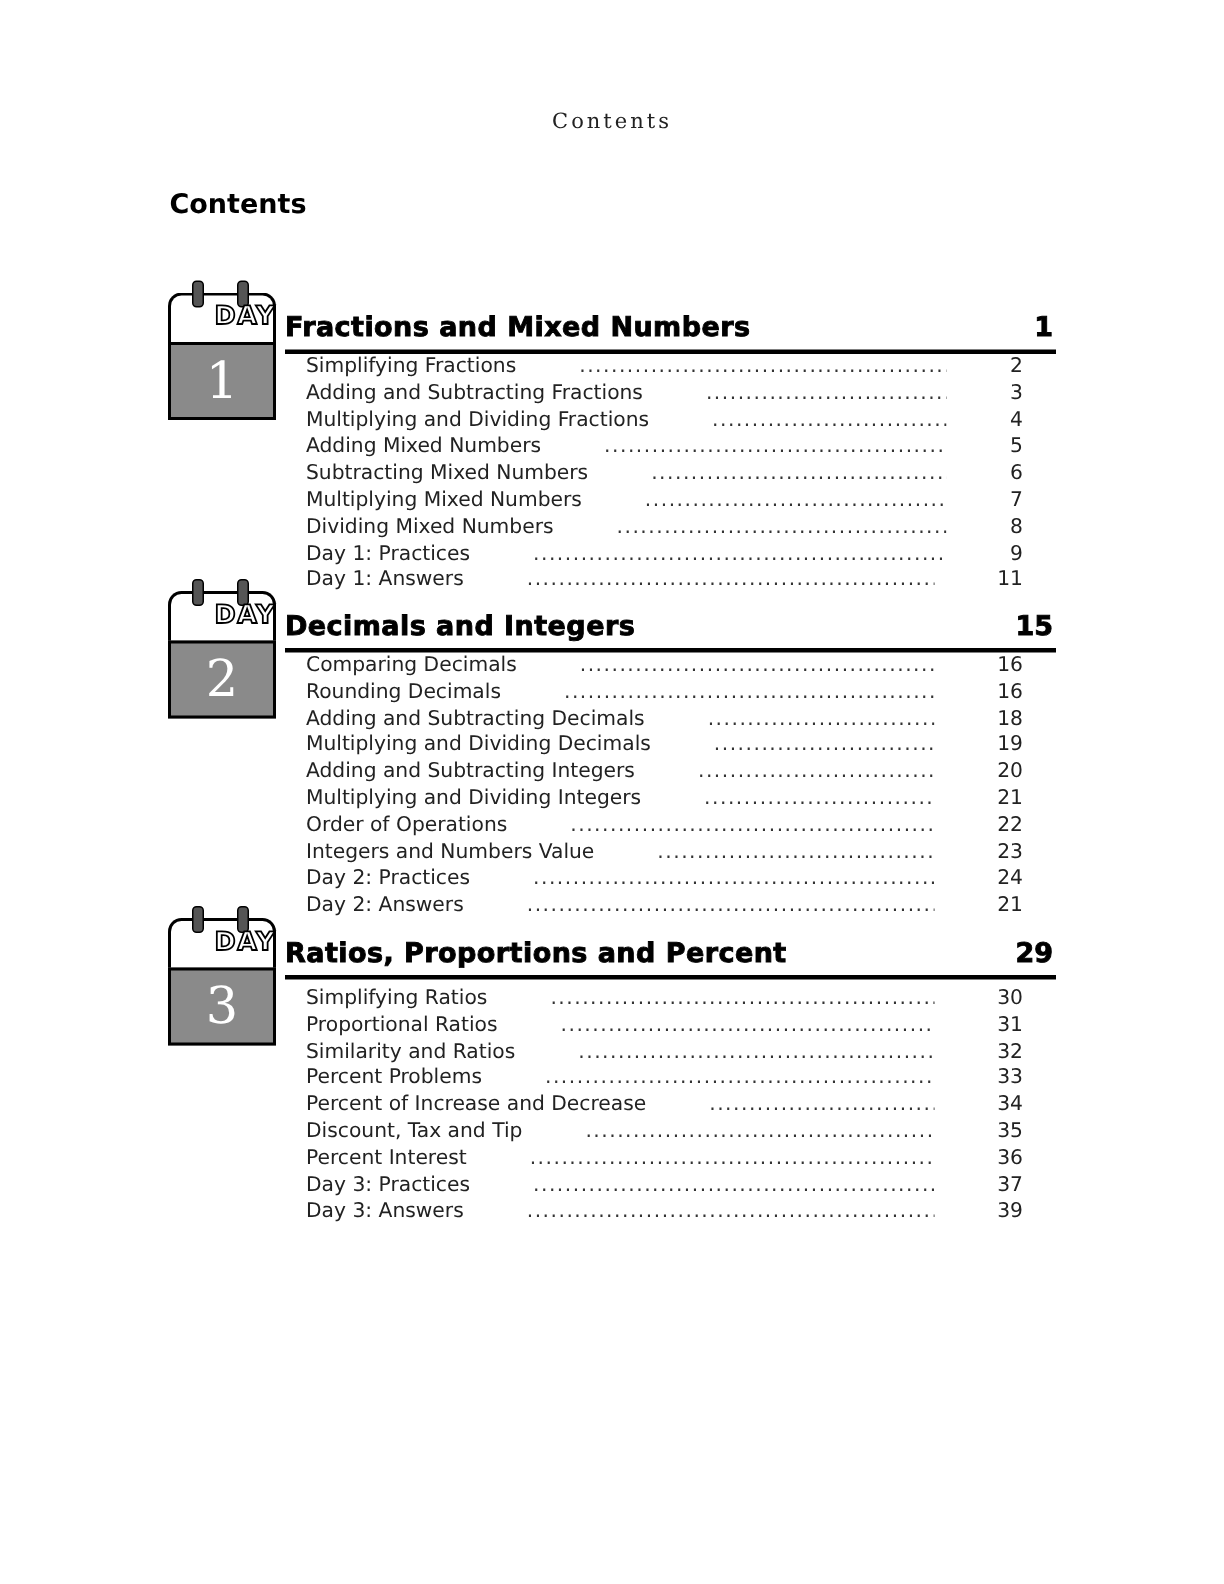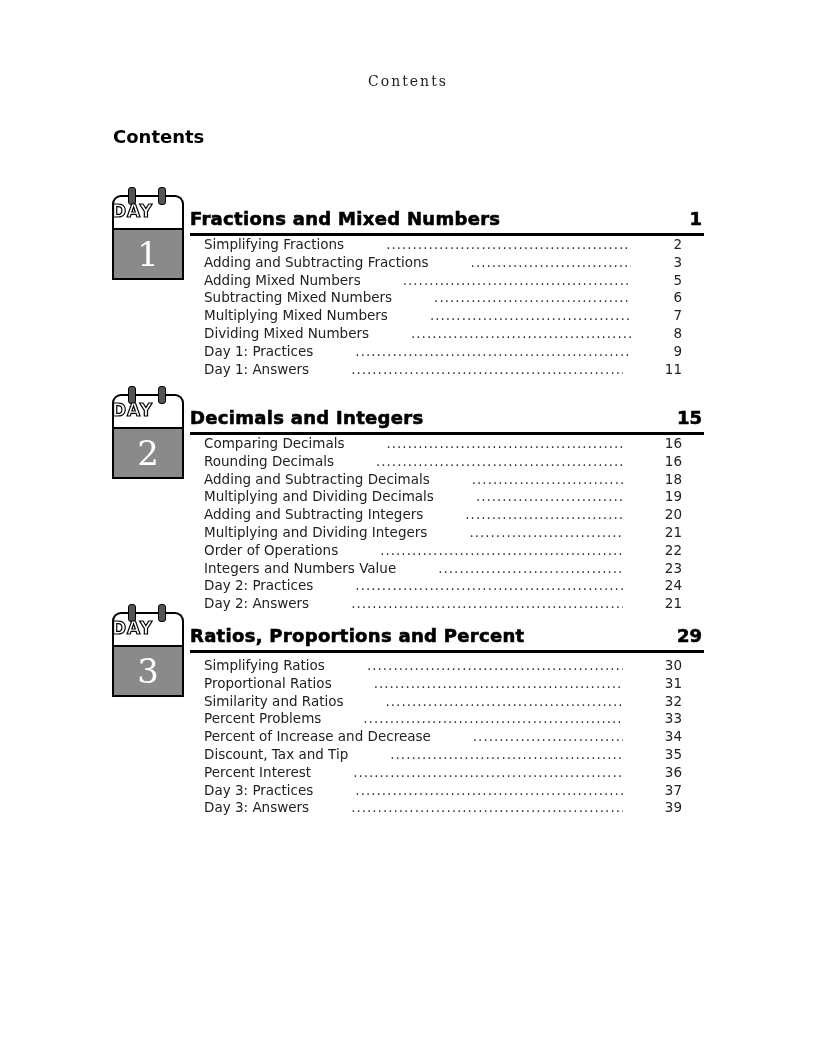--- a/index.html
+++ b/index.html
@@ -18,21 +18,21 @@
   }
   .cal-top {
     position: absolute; left: 0; top: 8px; width: 68px; height: 32px;
     border: 2px solid #000; border-bottom: none; border-radius: 9px 9px 0 0; background: #fff;
   }
   .cal-ring {
     position: absolute; top: 0; width: 6px; height: 16px; background: #555;
     border: 1px solid #000; border-radius: 3px;
   }
   .cal-day {
-    position: absolute; left: 0; top: 14px; width: 72px; text-align: left;
+    position: absolute; left: 0; top: 14px; width: 72px; text-align: right;
     font-family: "DejaVu Sans", sans-serif; font-weight: bold; font-size: 17px;
     color: #fff; -webkit-text-stroke: 1.2px #000; letter-spacing: 1px;
   }
   .cal-bottom {
     position: absolute; left: 0; top: 41px; width: 68px; height: 48px;
     border: 2px solid #000; background: #8a8a8a;
     display: flex; align-items: center; justify-content: center;
     font-family: "DejaVu Serif", serif; font-size: 34px; color: #fff;
   }
   .section-head {
@@ -85,20 +85,25 @@
         <span class="entry-label">Simplifying Fractions</span>
         <span class="entry-dots"></span>
         <span class="entry-page">2</span>
       </div>
     <div class="entry">
         <span class="entry-label">Adding and Subtracting Fractions</span>
         <span class="entry-dots"></span>
         <span class="entry-page">3</span>
       </div>
     <div class="entry">
+        <span class="entry-label">Multiplying and Dividing Fractions</span>
+        <span class="entry-dots"></span>
+        <span class="entry-page">4</span>
+      </div>
+    <div class="entry">
         <span class="entry-label">Adding Mixed Numbers</span>
         <span class="entry-dots"></span>
         <span class="entry-page">5</span>
       </div>
     <div class="entry">
         <span class="entry-label">Subtracting Mixed Numbers</span>
         <span class="entry-dots"></span>
         <span class="entry-page">6</span>
       </div>
     <div class="entry">

